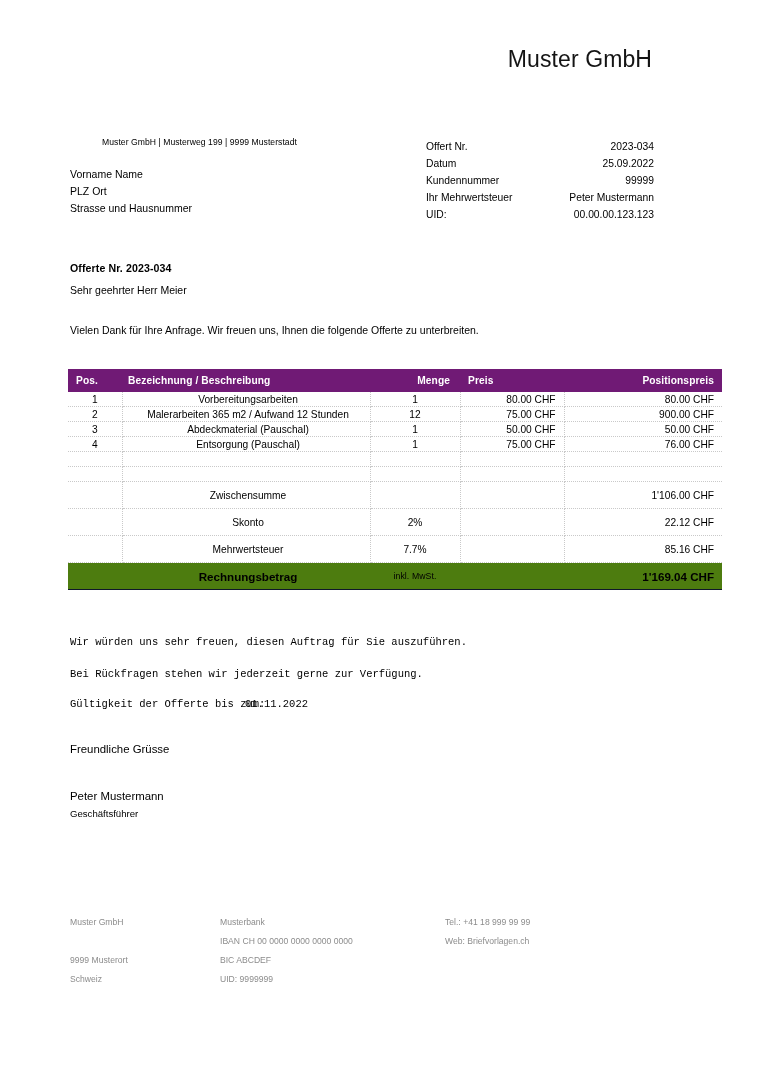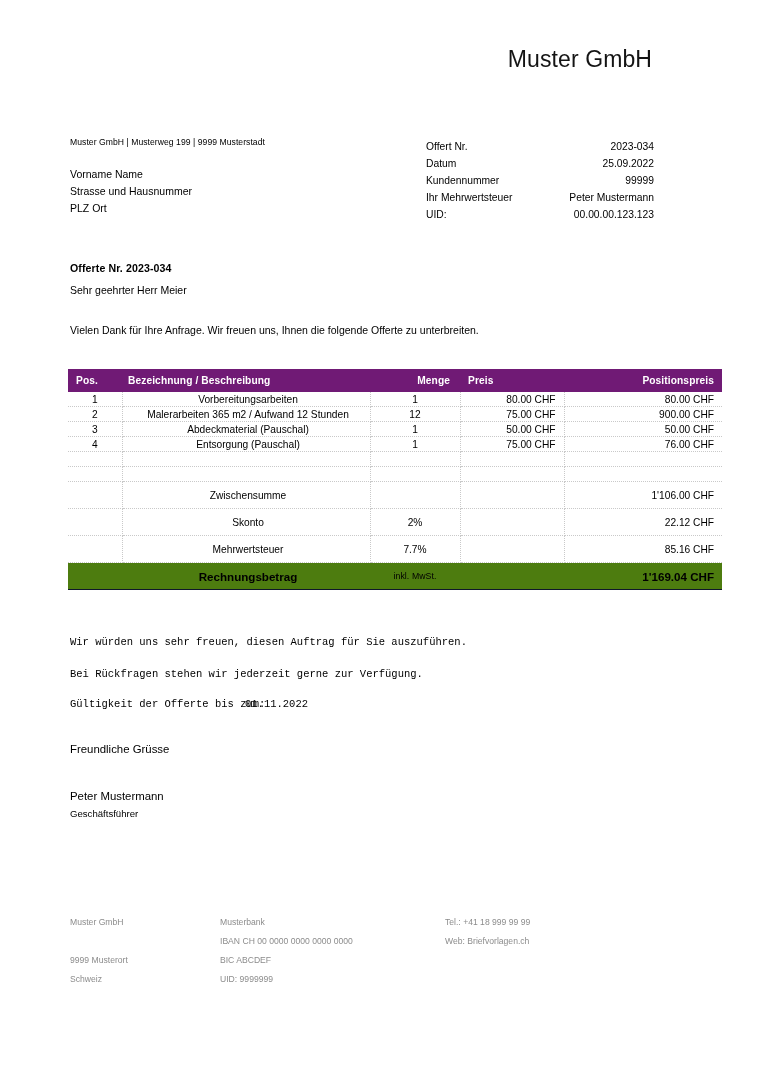--- a/index.html
+++ b/index.html
@@ -53,20 +53,21 @@
   .addr-col {
     width: 300px;
     font-size: 10.5px;
     line-height: 1.15;
   }
   .sender-line {
     font-size: 8.6px;
     letter-spacing: 0.05px;
     margin-bottom: 18px;
     white-space: nowrap;
+    margin-left: 32px;
   }
   .addr-line {
     font-size: 10.5px;
     line-height: 17px;
     white-space: nowrap;
   }
 
   .meta-col {
     width: 272px;
   }
@@ -204,22 +205,22 @@
 
   <div class="letterhead">
     <div class="company-title">Muster GmbH</div>
   </div>
 
   <div class="addr-meta">
 
     <div class="addr-col">
       <div class="sender-line">Muster GmbH | Musterweg 199 | 9999 Musterstadt</div>
       <div class="addr-line">Vorname Name</div>
+      <div class="addr-line">PLZ Ort</div>
       <div class="addr-line">Strasse und Hausnummer</div>
-      <div class="addr-line">PLZ Ort</div>
     </div>
 
     <div class="meta-col">
       <div class="meta-row">
         <span class="meta-label">Offert Nr.</span>
         <span class="meta-value">2023-034</span>
       </div>
       <div class="meta-row">
         <span class="meta-label">Datum</span>
         <span class="meta-value">25.09.2022</span>

